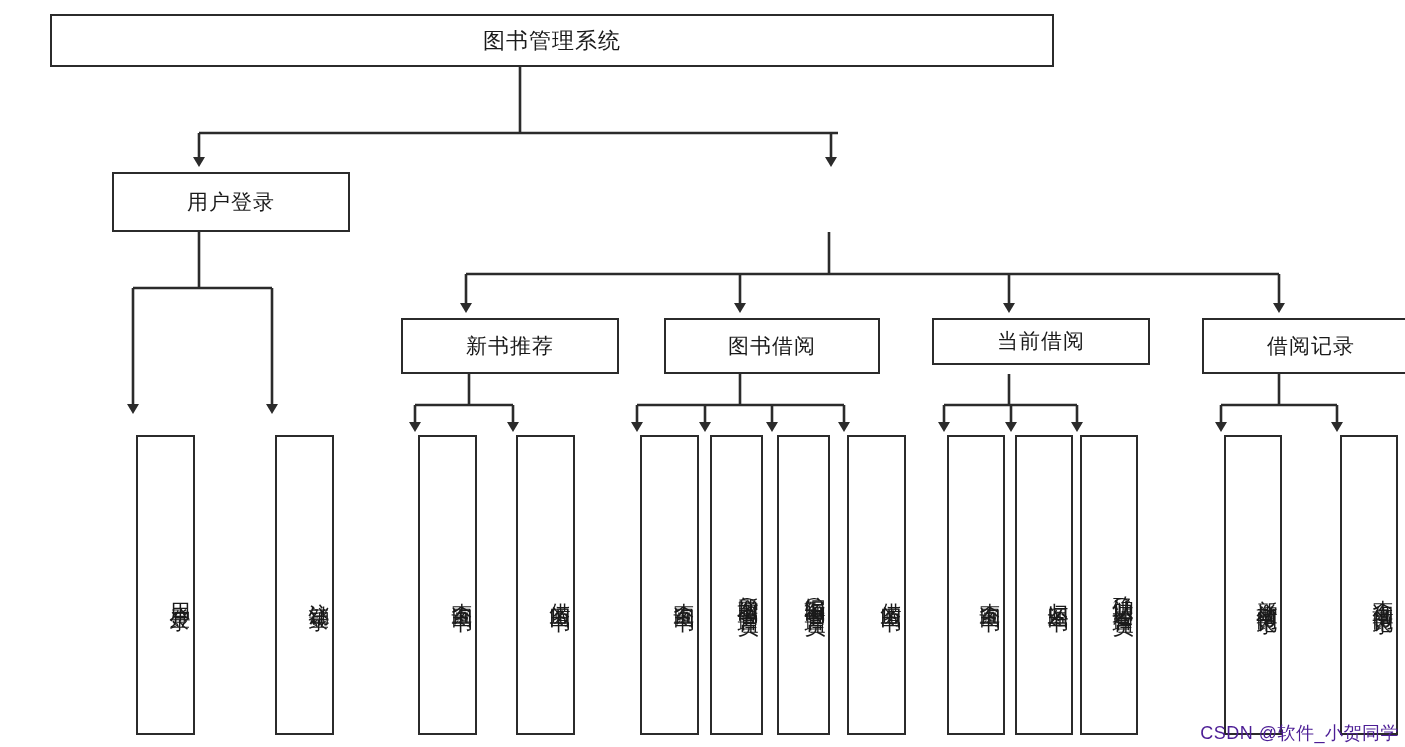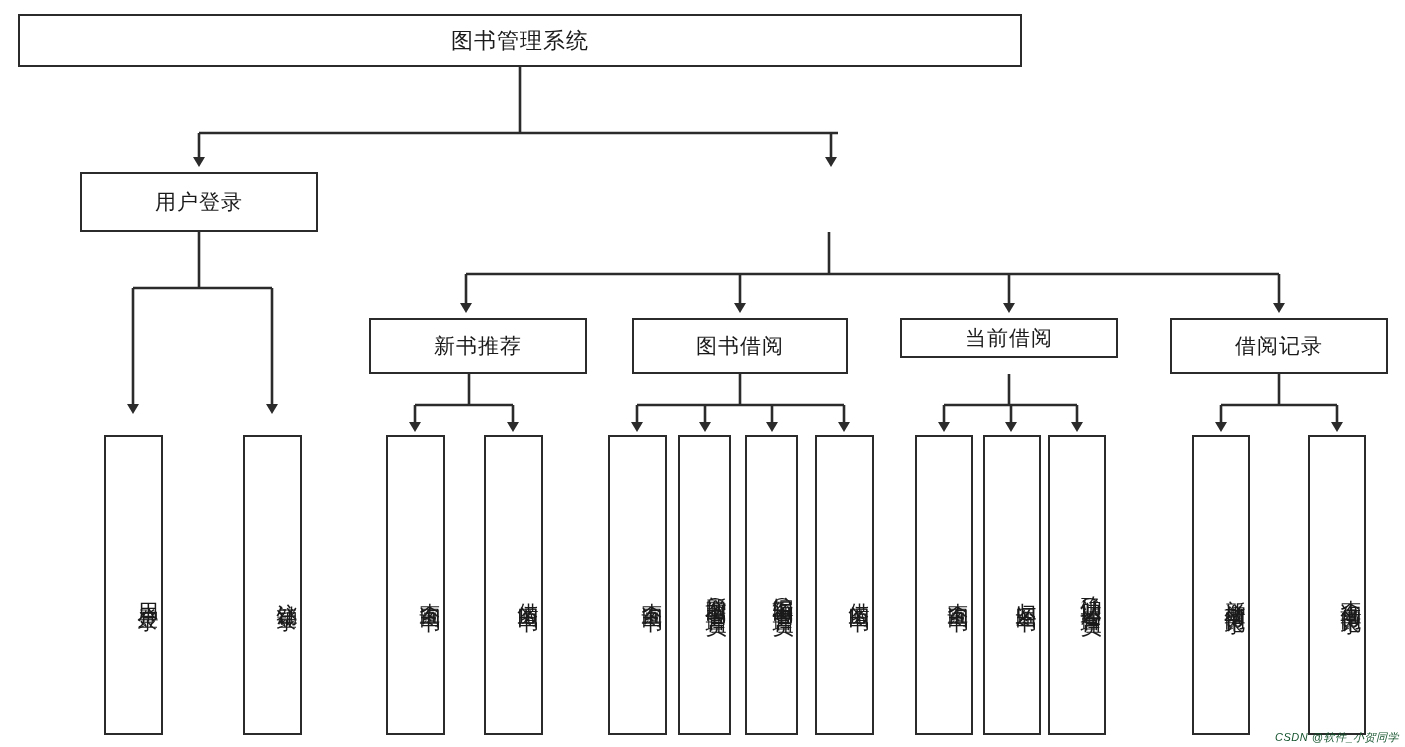--- a/index.html
+++ b/index.html
@@ -27,20 +27,21 @@
     box-sizing:border-box;
     background:#ffffff;
     border:2px solid #2b2b2b;
     display:flex;
     align-items:center;
     justify-content:center;
     text-align:center;
     line-height:1.25;
     color:#1a1a1a;
     z-index:2;
+    margin-left:32px;
   }
   .node.h{
     font-size:21px;
     letter-spacing:1px;
   }
   .node.root{ font-size:22px; }
   .node.v{
     font-size:21px;
     writing-mode:vertical-rl;
     text-orientation:upright;
@@ -53,26 +54,25 @@
     writing-mode:vertical-rl;
     text-orientation:upright;
     display:block;
     white-space:nowrap;
     letter-spacing:3px;
   }
   .watermark{
     position:absolute;
     right:6px;
     bottom:2px;
-    font-size:11px;
-    color:#14532d;
+    font-size:18px;
+    color:#4c1d95;
     z-index:5;
     white-space:nowrap;
     letter-spacing:0.5px;
-    font-style:italic;
   }
 </style>
 </head>
 <body>
 
 <div id="canvas">
 
   <svg id="edges" viewBox="0 0 1405 747" xmlns="http://www.w3.org/2000/svg">
     <defs>
       <marker id="ah" markerWidth="10" markerHeight="12" refX="1" refY="6" orient="auto" markerUnits="userSpaceOnUse">
@@ -125,21 +125,21 @@
 
   <div class="node h root" style="left:18px;top:14px;width:1004px;height:53px;">图书管理系统</div>
 
   <div class="node h" style="left:80px;top:172px;width:238px;height:60px;">用户登录</div>
 
 
   <div class="node h" style="left:369px;top:318px;width:218px;height:56px;">新书推荐</div>
 
   <div class="node h" style="left:632px;top:318px;width:216px;height:56px;">图书借阅</div>
 
-  <div class="node h" style="left:900px;top:318px;width:218px;height:40px;">当前借阅</div>
+  <div class="node h" style="left:900px;top:318px;width:218px;height:47px;">当前借阅</div>
 
   <div class="node h" style="left:1170px;top:318px;width:218px;height:56px;">借阅记录</div>
 
   <div class="node v" style="left:104px;top:435px;width:59px;height:300px;">
     <span class="vtext">用户登录</span>
   </div>
 
   <div class="node v" style="left:243px;top:435px;width:59px;height:300px;">
     <span class="vtext">注销登录</span>
   </div>

